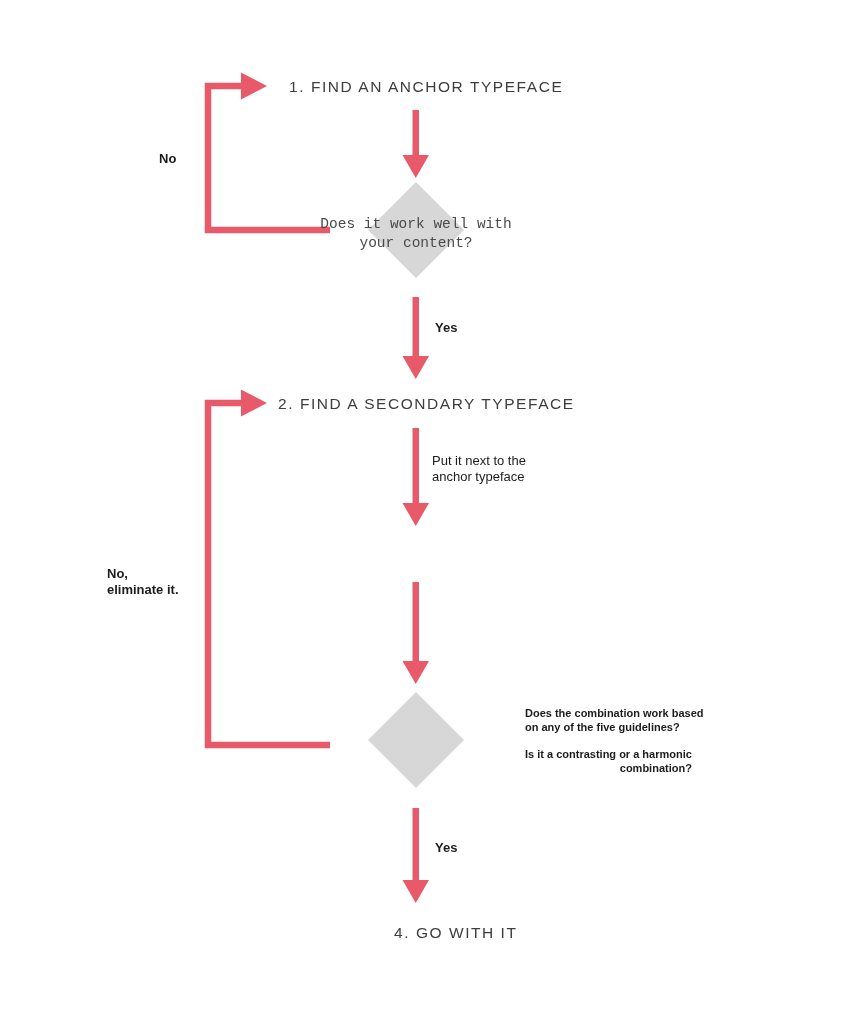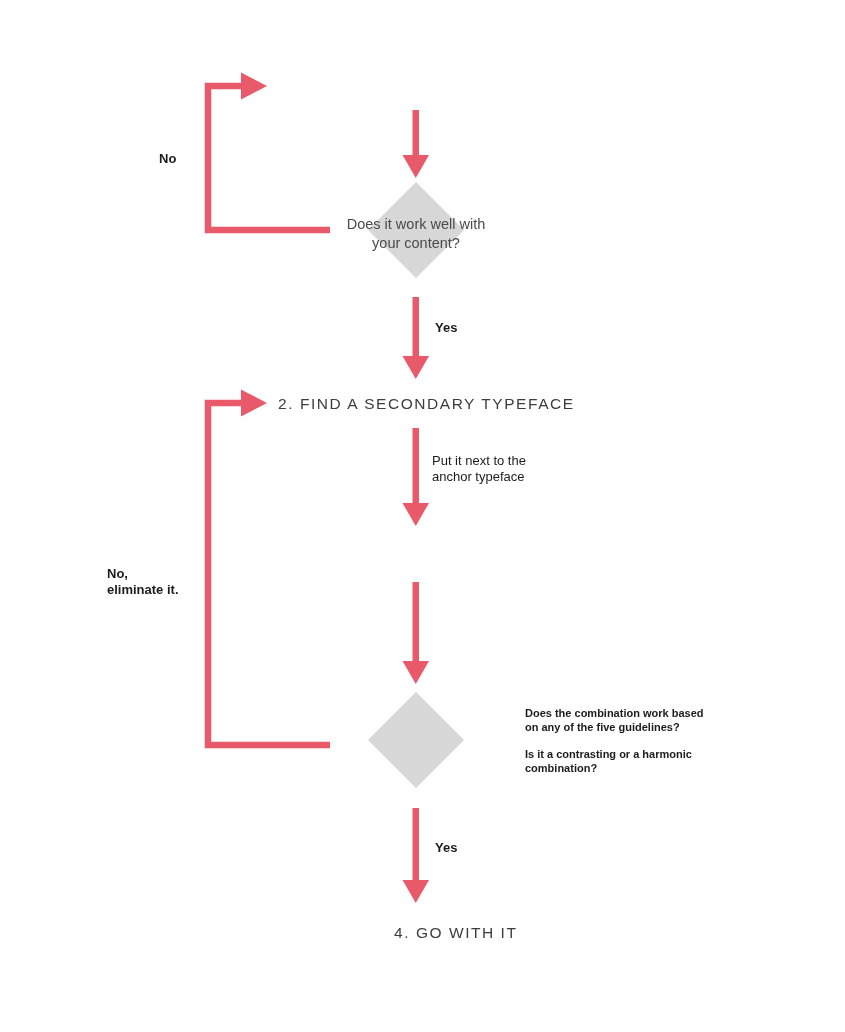--- a/index.html
+++ b/index.html
@@ -33,21 +33,21 @@
     font-family: "Liberation Sans", sans-serif;
     font-size: 15.5px;
     letter-spacing: 1.55px;
     color: #3d3d3d;
     font-weight: 400;
     white-space: nowrap;
     line-height: 1;
   }
   
   .decision-text {
-    font-family: Liberation Sans, sans-serif;
+    font-family: Liberation Mono, monospace;
     font-size: 14.5px;
     color: #4a4a4a;
     font-weight: 400;
     line-height: 1.28;
     text-align: center;
     white-space: pre-line;
     width: 230px;
   }
   
   .annot {
@@ -116,20 +116,21 @@
 
     <polygon points="416,692 464,740 416,788 368,740" fill="#D7D7D7"></polygon>
 
     <g>
       <rect x="412.5" y="808" width="6.5" height="75" fill="#E8596A"></rect>
       <polygon points="402.5,880 429,880 415.75,903" fill="#E8596A"></polygon>
     </g>
 
   </svg>
 
+  <div class="abs step-heading" style="left:289px; top:79px;">1. FIND AN ANCHOR TYPEFACE</div>
 
   <div class="abs branch-label" style="left:159px; top:151px;">No</div>
 
   <div class="abs decision-text" style="left:301px; top:215px;">Does it work well with
 your content?</div>
 
   <div class="abs branch-label" style="left:435px; top:320px;">Yes</div>
 
   <div class="abs step-heading" style="left:278px; top:396px;">2. FIND A SECONDARY TYPEFACE</div>
 
@@ -137,20 +138,20 @@
 anchor typeface</div>
 
 
   <div class="abs branch-label" style="left:107px; top:566px;">No,
 eliminate it.</div>
 
 
   <div class="abs annot-wide" style="left:525px; top:706px;">Does the combination work based
 on any of the five guidelines?</div>
 
-  <div class="abs annot-wide" style="left:525px; top:747px;">Is it a contrasting or a harmonic
+  <div class="abs annot-wide" style="left:525px; top:747px;text-align:right;">Is it a contrasting or a harmonic
 combination?</div>
 
   <div class="abs branch-label" style="left:435px; top:840px;">Yes</div>
 
   <div class="abs step-heading" style="left:353px; top:925px;margin-left:41px;">4. GO WITH IT</div>
 
 </div>
 
 </body></html>

